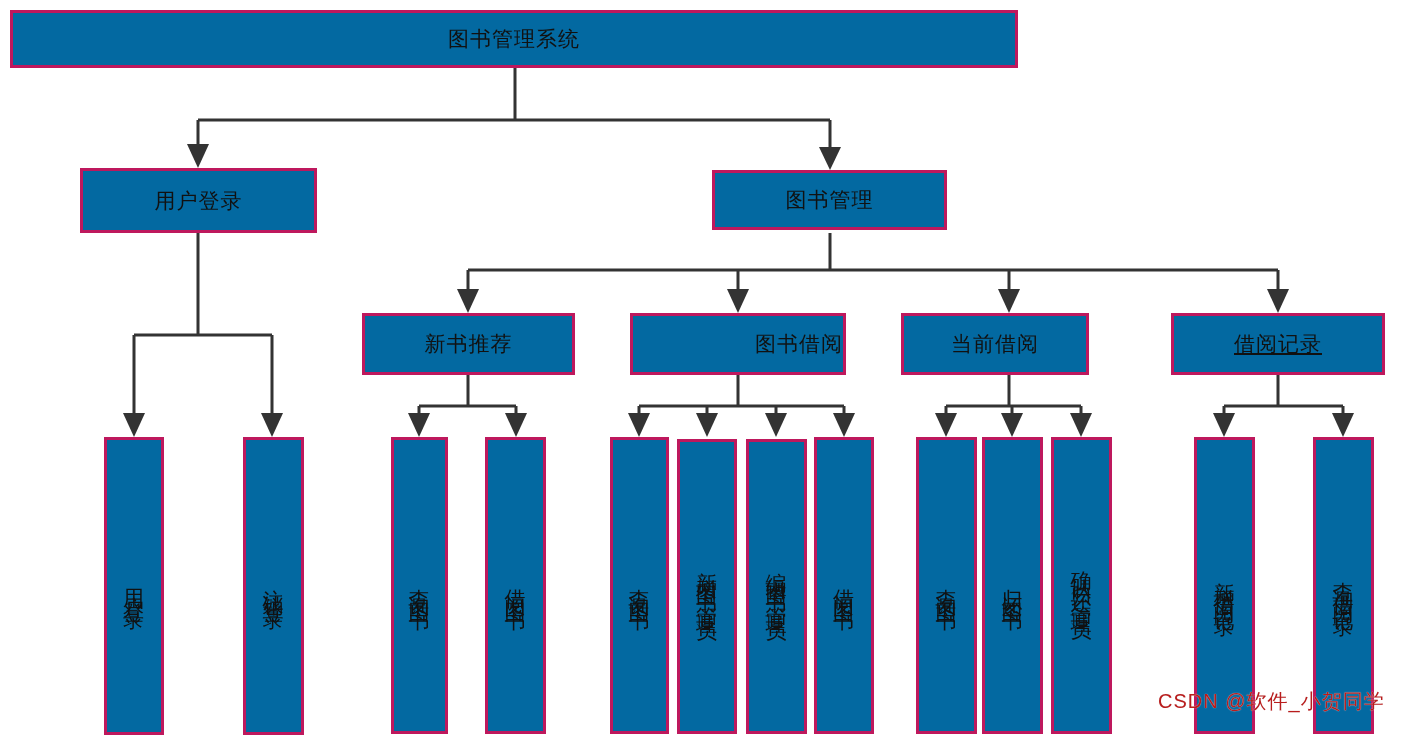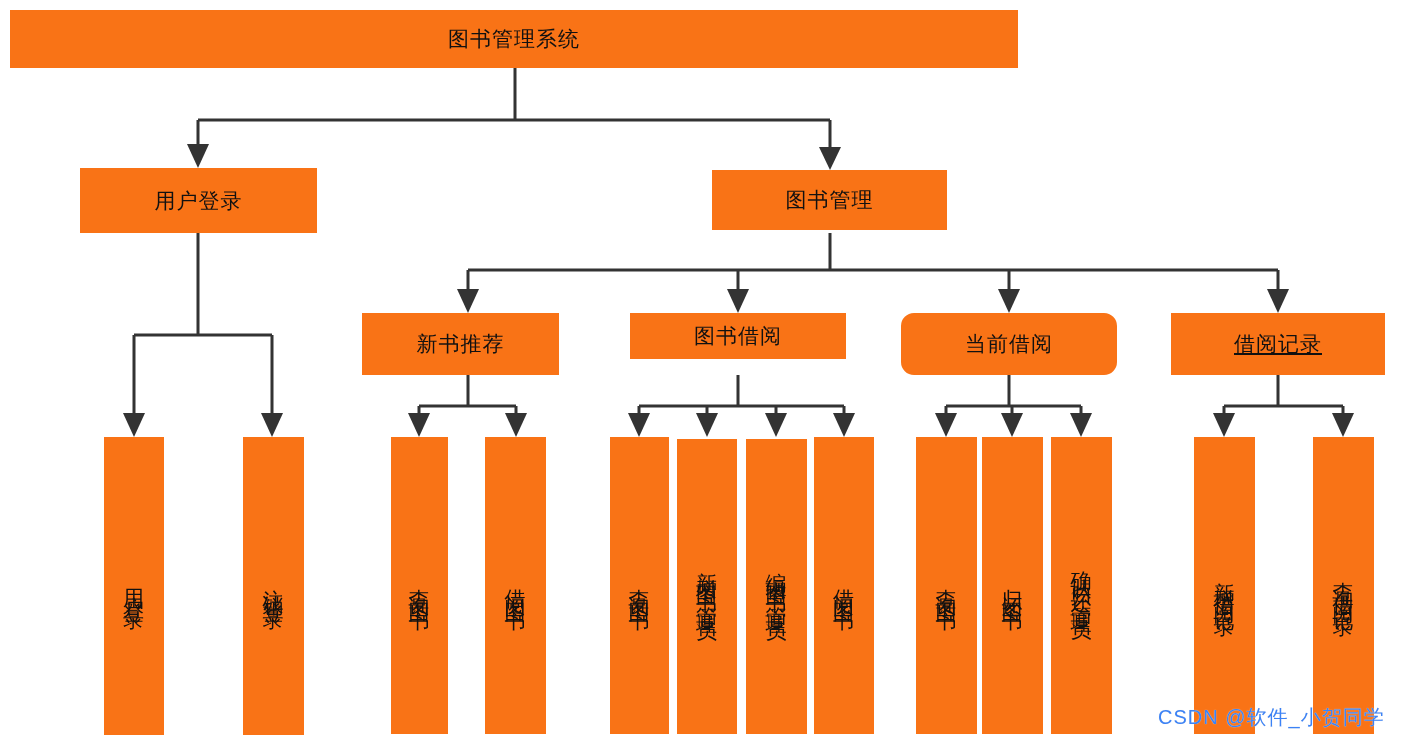--- a/index.html
+++ b/index.html
@@ -15,22 +15,22 @@
     position: absolute;
     left: 0; top: 0;
     width: 1405px; height: 747px;
     z-index: 0;
   }
   .connectors path { stroke: #333333; stroke-width: 3; fill: none; }
   .connectors polygon { fill: #333333; stroke: none; }
   .box {
     position: absolute;
     box-sizing: border-box;
-    border: 3px solid #f97316;
-    background: #f97316;
+    border: 3px solid #be185d;
+    background: #0369a1;
     display: flex;
     align-items: center;
     justify-content: center;
     color: #111111;
     z-index: 1;
   }
   .h-label {
     font-size: 21px;
     letter-spacing: 1px;
     white-space: nowrap;
@@ -38,23 +38,23 @@
   .v-label {
     writing-mode: vertical-rl;
     text-orientation: mixed;
     font-size: 21px;
     letter-spacing: 7px;
     line-height: 1.1;
   }
   .watermark {
     position: absolute;
     left: 1158px;
-    top: 704px;
+    top: 688px;
     font-size: 20px;
-    color: #3b82f6;
+    color: #b91c1c;
     letter-spacing: 1px;
     white-space: nowrap;
     z-index: 2;
     text-shadow: 0 0 1px #e8e8e8;
   }
 </style>
 </head>
 <body>
 
 <div class="canvas">
@@ -106,27 +106,27 @@
     <span class="h-label">图书管理系统</span>
   </div>
 
   <div class="box" style="left:80px; top:168px; width:237px; height:65px;">
     <span class="h-label">用户登录</span>
   </div>
   <div class="box" style="left:712px; top:170px; width:235px; height:60px;">
     <span class="h-label">图书管理</span>
   </div>
 
-  <div class="box" style="left:362px; top:313px; width:197px; height:62px;">
+  <div class="box" style="left:362px; top:313px; width:213px; height:62px;">
     <span class="h-label">新书推荐</span>
   </div>
-  <div class="box" style="left:630px; top:313px; width:216px; height:46px;">
+  <div class="box" style="left:630px; top:313px; width:216px; height:62px;justify-content:flex-end;">
     <span class="h-label">图书借阅</span>
   </div>
-  <div class="box" style="left:901px; top:313px; width:216px; height:62px;border-radius:13px;">
+  <div class="box" style="left:901px; top:313px; width:188px; height:62px;">
     <span class="h-label">当前借阅</span>
   </div>
   <div class="box" style="left:1171px; top:313px; width:214px; height:62px;text-decoration:underline;">
     <span class="h-label">借阅记录</span>
   </div>
 
   <div class="box" style="left:104px; top:437px; width:60px; height:298px;">
     <span class="v-label">用户登录</span>
   </div>
   <div class="box" style="left:243px; top:437px; width:61px; height:298px;">

